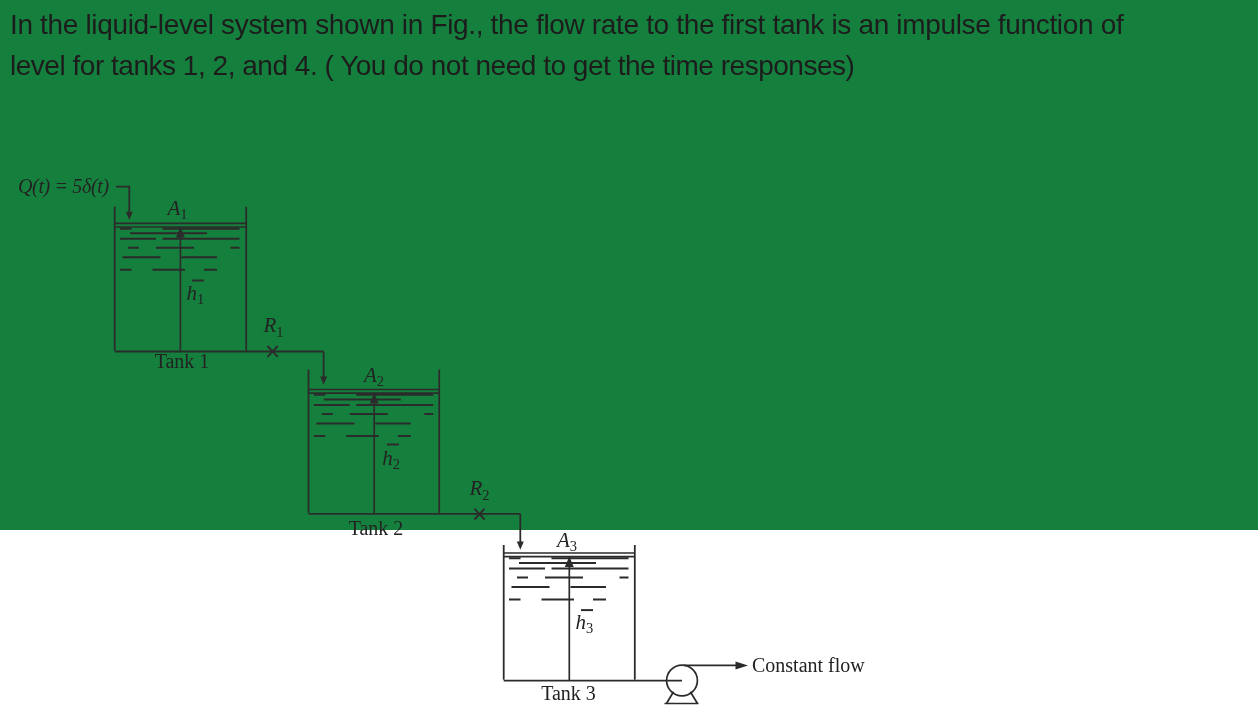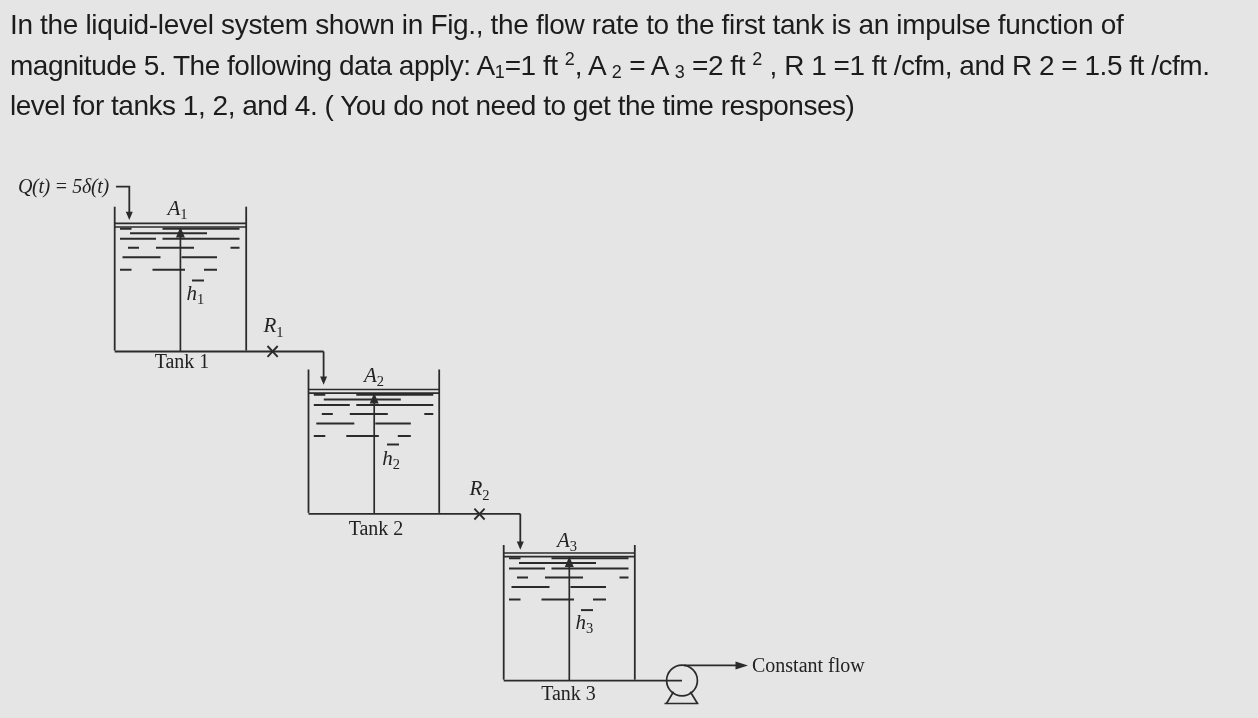--- a/index.html
+++ b/index.html
@@ -1,36 +1,35 @@
 <!DOCTYPE html>
 <html><head>
 <meta charset="utf-8">
 <style>
   html,body{margin:0;padding:0;background:#ffffff;width:1258px;height:718px;overflow:hidden;}
-  #page{position:relative;width:1258px;height:718px;background:#e5e5e5;}
+  #page{position:relative;width:1258px;height:530px;background:#15803d;}
   #text{
     position:absolute;left:10px;top:5px;width:1248px;
     font-family:"Liberation Sans",sans-serif;
     font-size:28px;line-height:40.7px;color:#1c1c1c;
     white-space:nowrap;
   }
   #text .l1{letter-spacing:-0.34px;}
   #text .l2{letter-spacing:-0.48px;}
   #text .l3{letter-spacing:-0.78px;}
   #text .l4{letter-spacing:-0.48px;}
   sub.s{font-size:18px;line-height:0;vertical-align:baseline;position:relative;top:3.5px;letter-spacing:0;}
   sup.s{font-size:18px;line-height:0;vertical-align:baseline;position:relative;top:-10px;letter-spacing:0;}
   #diag{position:absolute;left:0;top:0;}
 </style>
 </head>
 <body>
 <div id="page">
 <div id="text">
       <div class="l1">In the liquid-level system shown in Fig., the flow rate to the first tank is an impulse function of</div>
-      <div class="l2">magnitude 5. The following data apply: A<sub class="s">1</sub>=1 ft<span> </span><sup class="s">2</sup>, A <sub class="s">2</sub> = A <sub class="s">3</sub> =2 ft <sup class="s">2</sup> , R 1 =1 ft /cfm, and R 2 = 1.5 ft /cfm.</div>
       <div class="l4">level for tanks 1, 2, and 4. ( You do not need to get the time responses)</div>
     </div>
 <svg id="diag" width="1258" height="718" viewBox="0 0 1258 718">
 <g stroke="#2b2b2b" fill="none" stroke-width="1.8">
 
   <path d="M116,186.7 H129.3 V213"></path>
 
   <path d="M114.7,206.7 V350.6"></path>
   <path d="M246.2,206.7 V350.6"></path>
   <path d="M114.7,351.5 H323.6"></path>

